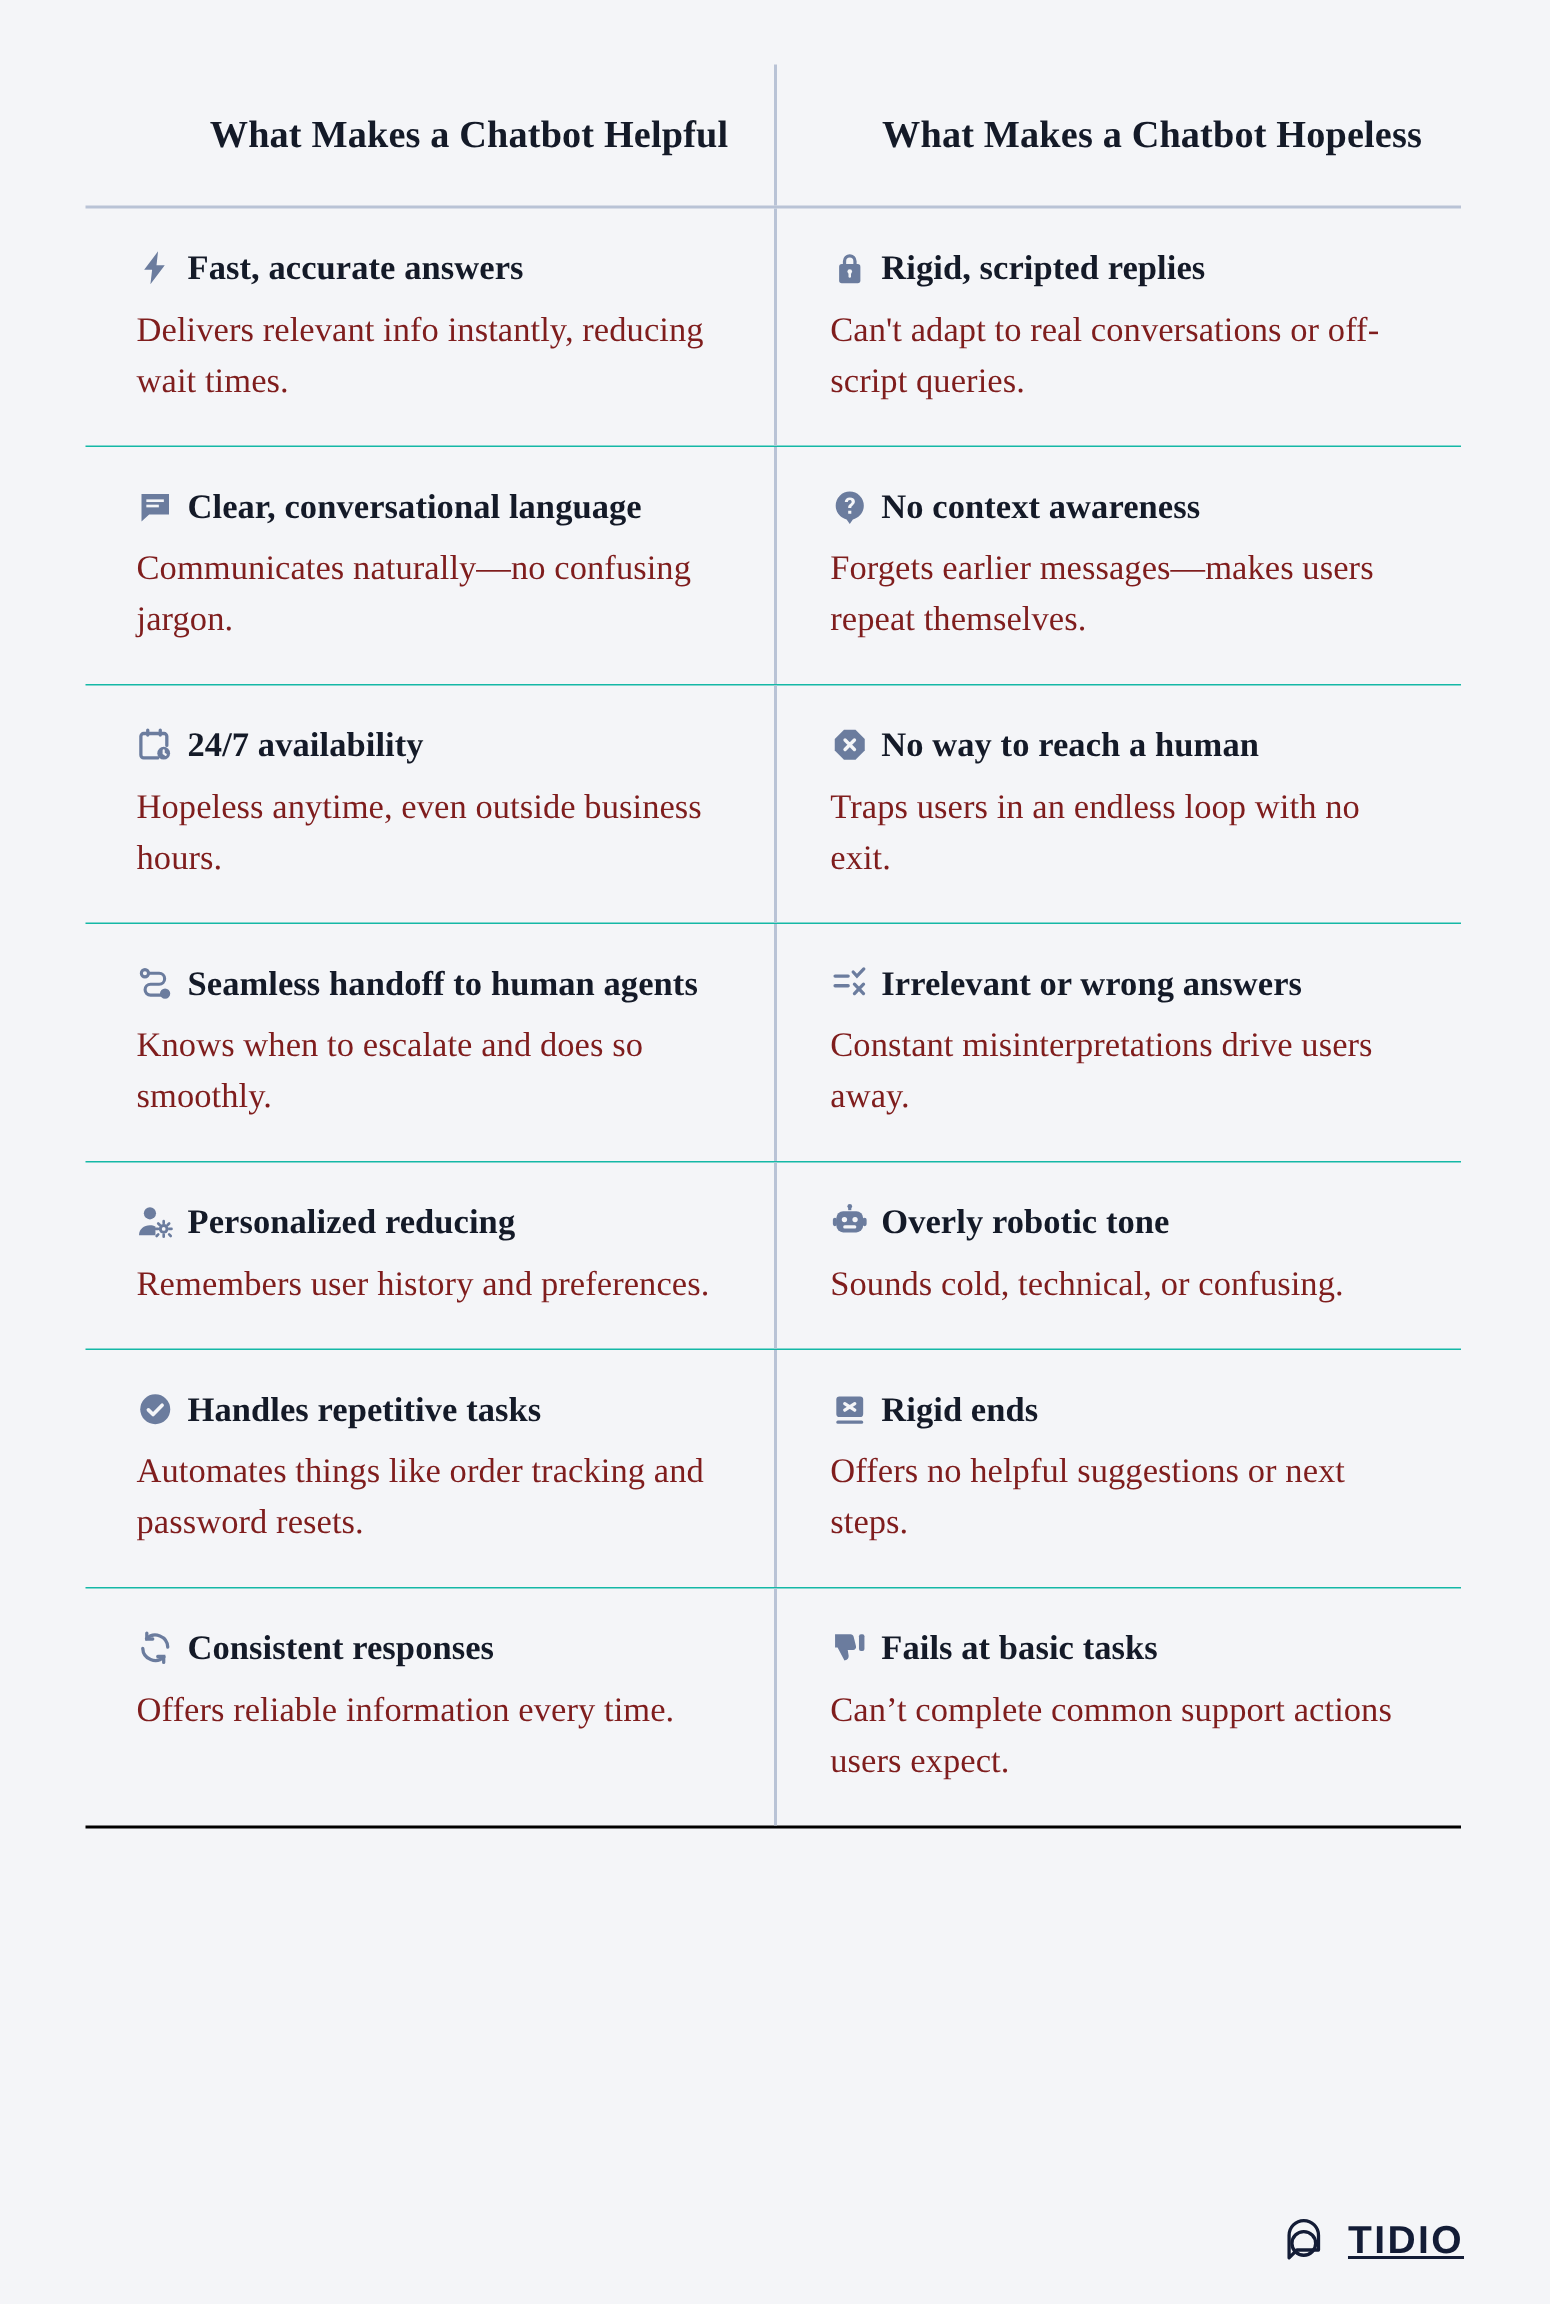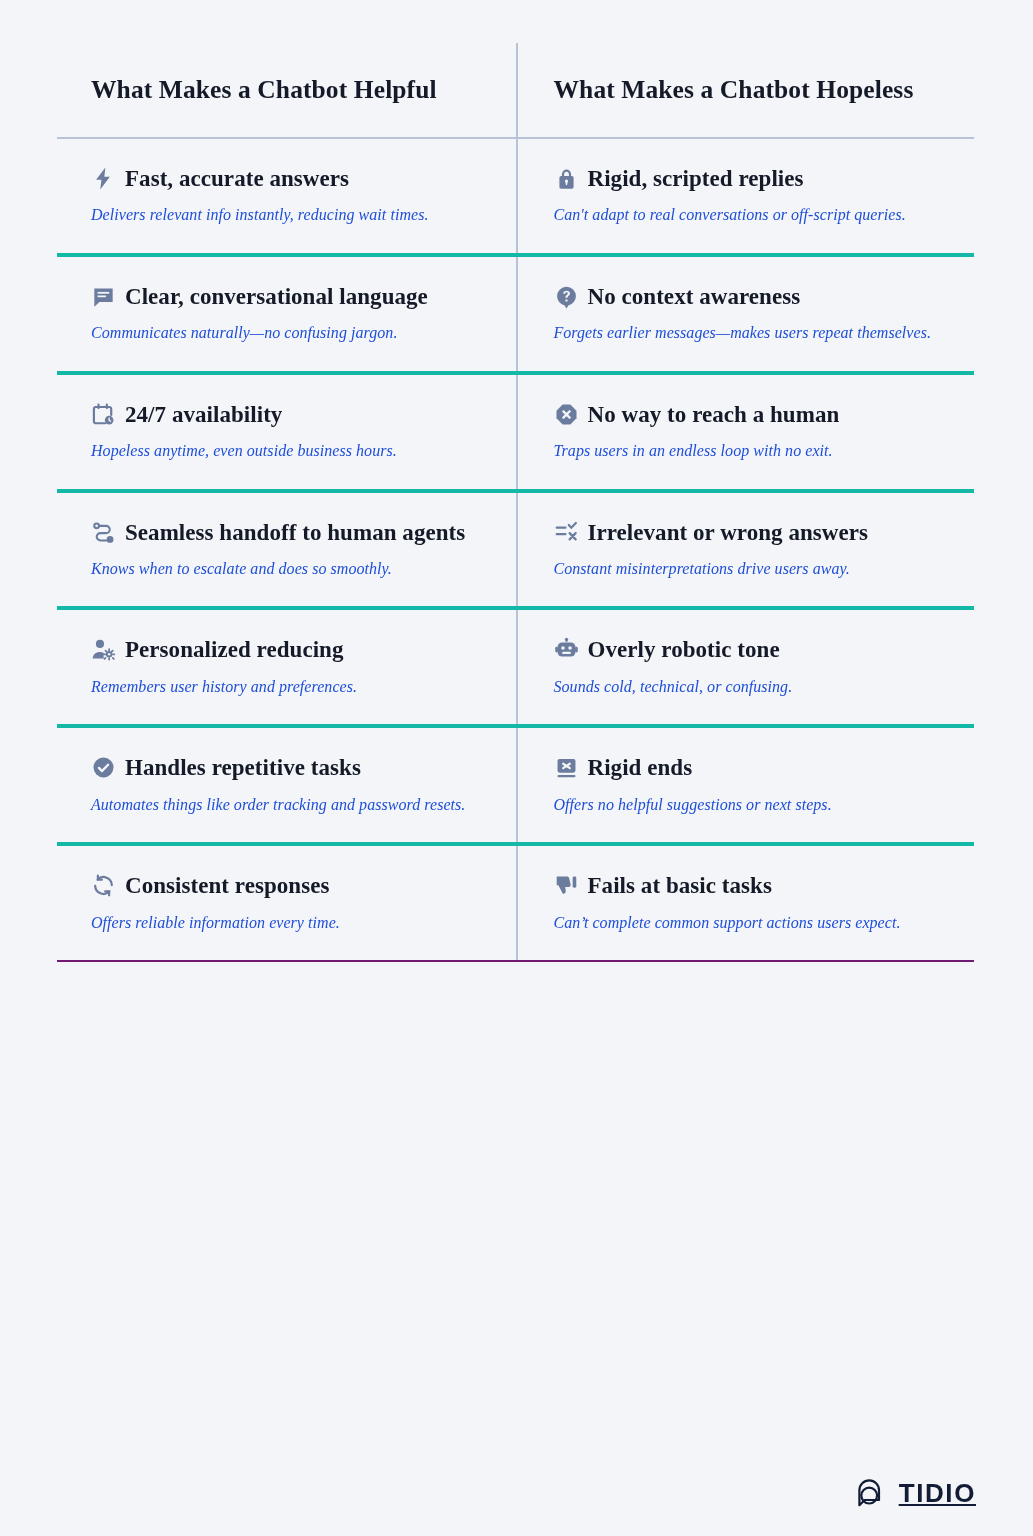--- a/index.html
+++ b/index.html
@@ -23,35 +23,35 @@
   .table {
     position: absolute;
     left: 57px;
     top: 43px;
     width: 917px;
   }
 
   .row {
     display: flex;
     align-items: stretch;
-    border-bottom: 4px solid #14b8a6;
+    border-bottom: 1px solid #14b8a6;
   }
   .row.header-row { border-bottom: 2px solid #b9c3d6; }
-  .row.last { border-bottom: 2px solid #701a75; align-items: center; }
+  .row.last { border-bottom: 2px solid #000000; }
 
   .cell {
     width: 50%;
     padding: 0 34px 0 34px;
     position: relative;
   }
   .cell.left  { padding-left: 34px; padding-right: 30px; }
   .cell.right { padding-left: 36px; padding-right: 26px; border-left: 2px solid #b9c3d6; }
 
   
-  .header-row .cell { padding-top: 0; padding-bottom: 0; height: 94px; display: flex; align-items: center; }
+  .header-row .cell { padding-top: 0; padding-bottom: 0; height: 94px; display: flex; align-items: center; justify-content: flex-end; }
   .col-title {
     font-size: 25.5px;
     font-weight: bold;
     letter-spacing: 0.1px;
     color: #141a28;
     line-height: 1.2;
   }
 
   
   .body-cell { padding-top: 23px; padding-bottom: 26px; }
@@ -76,25 +76,24 @@
 
   .item-title {
     font-size: 23px;
     font-weight: bold;
     line-height: 1.45;
     color: #141a28;
     letter-spacing: 0.05px;
     padding-top: 0px;
   }
   .item-desc {
-    font-size: 16px;
+    font-size: 23px;
     line-height: 1.47;
-    color: #1d4ed8;
+    color: #7f1d1d;
     letter-spacing: 0.05px;
-    font-style: italic;
   }
 
   
   .item-head .item-title { max-width: 370px; }
   .cell.right .item-head .item-title { max-width: 400px; }
 
   
   .footer {
     position: absolute;
     right: 57px;

